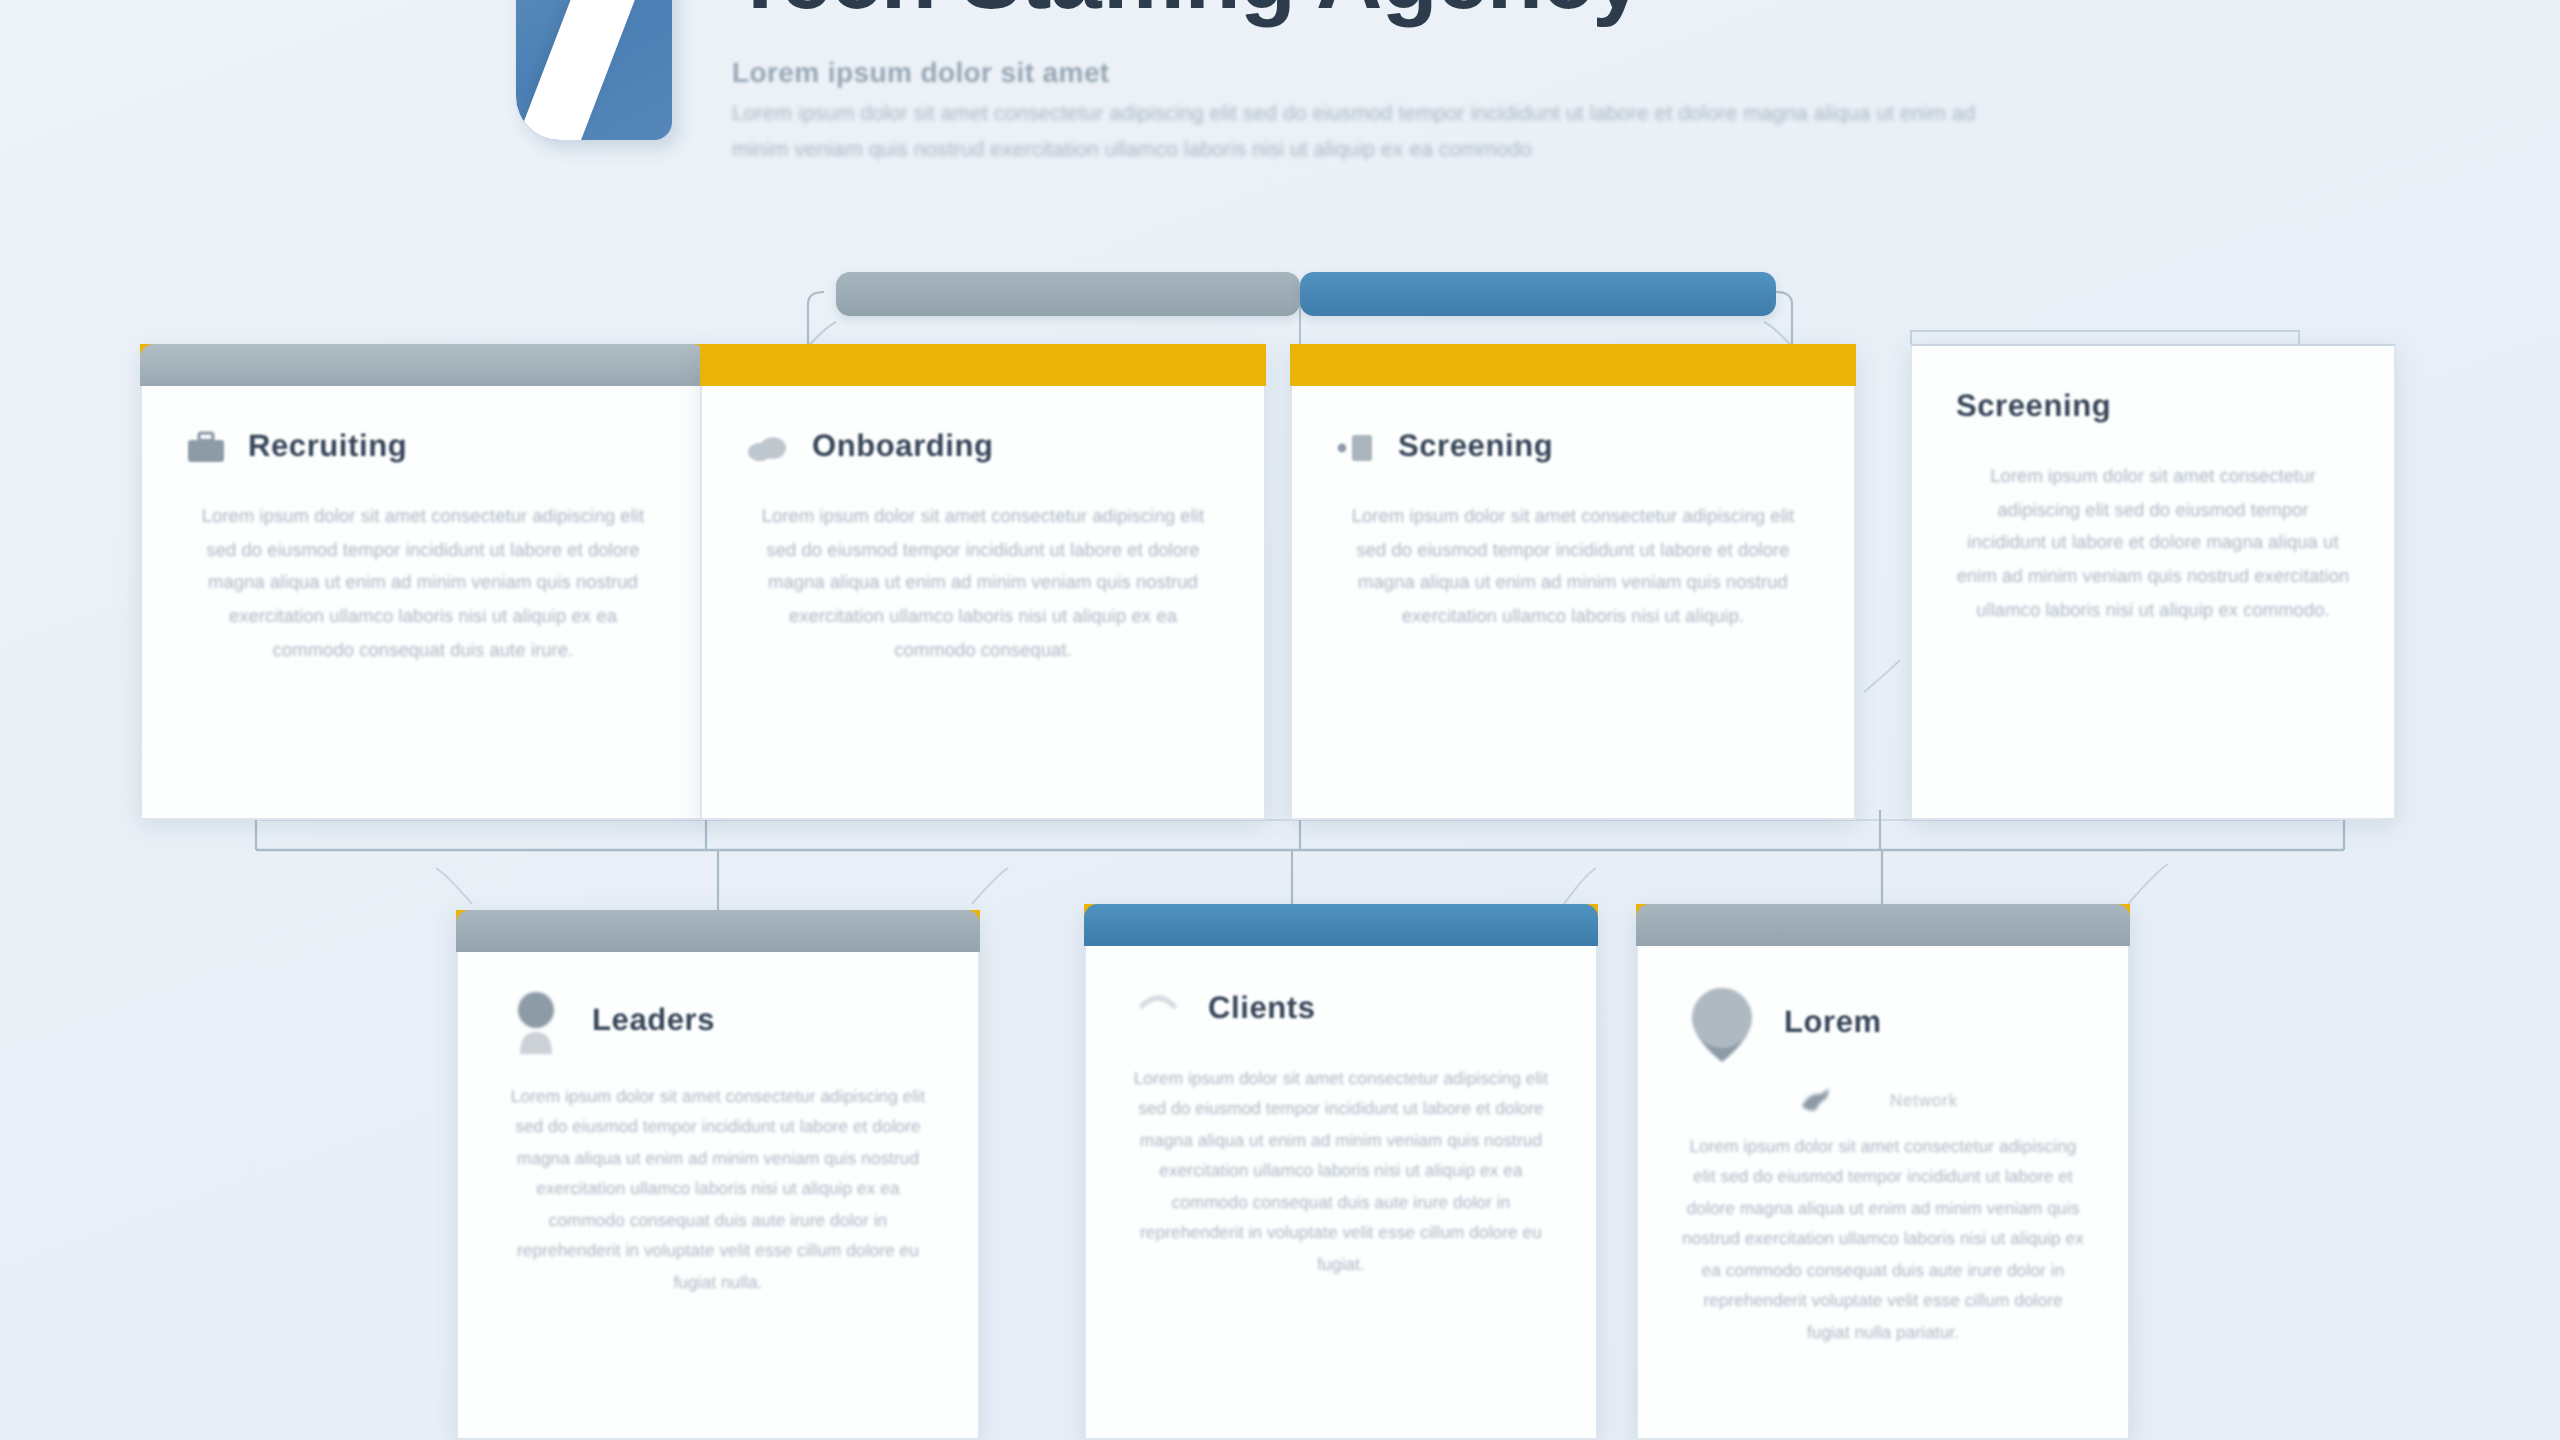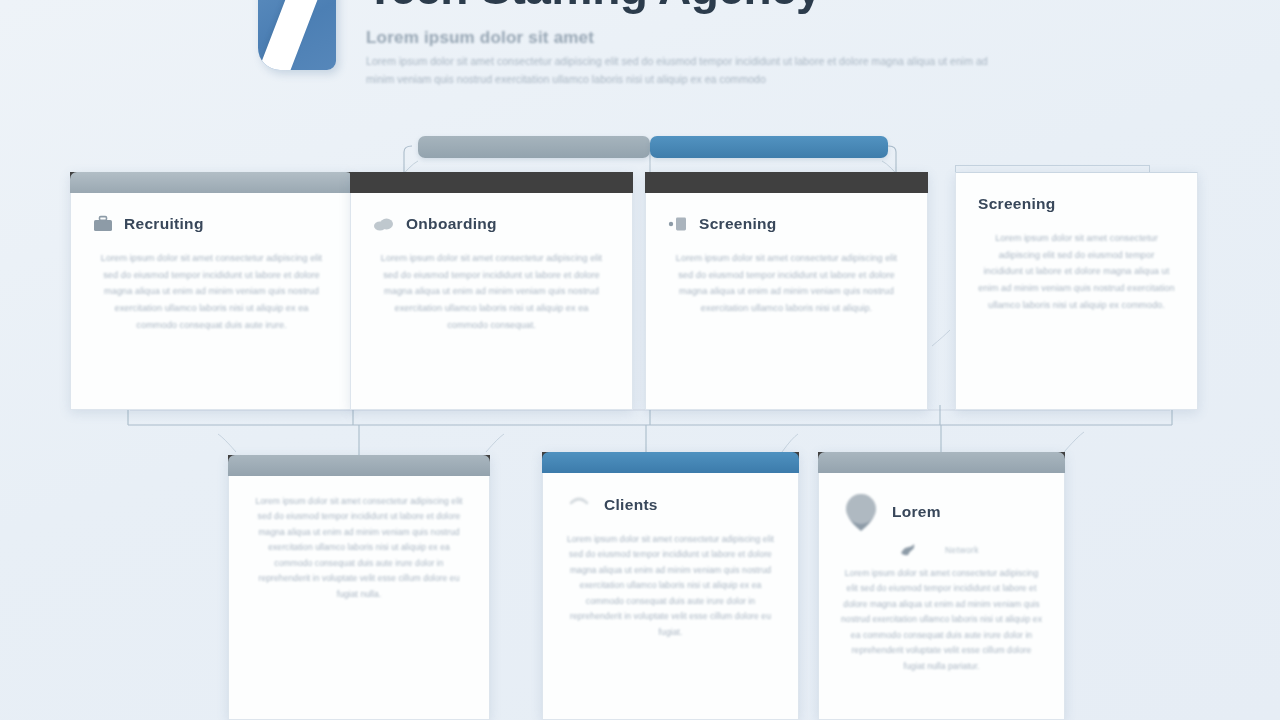--- a/index.html
+++ b/index.html
@@ -60,21 +60,21 @@
     font-size: 46px;
     font-weight: 700;
     color: #2c3c4c;
     letter-spacing: -0.5px;
     line-height: 1.05;
     white-space: nowrap;
   }
 
   #subtitle {
     margin-top: 16px;
-    font-size: 17px;
+    font-size: 14px;
     font-weight: 700;
     color: #97a6b4;
     filter: blur(0.9px);
     letter-spacing: 0.2px;
   }
 
   #subtitle-body {
     margin-top: 5px;
     font-size: 10.5px;
     line-height: 1.65;
@@ -99,21 +99,21 @@
     height: 22px;
     border-radius: 7px;
     box-shadow: 0 2px 5px rgba(90,120,150,0.18);
   }
   #tab-bar-left  { left: 418px; top: 136px; width: 232px; background: linear-gradient(180deg,#a6b4bd 0%, #93a3ae 100%); }
   #tab-bar-right { left: 650px; top: 136px; width: 238px; background: linear-gradient(180deg,#5293c1 0%, #3f7dab 100%); }
 
   
   .card {
     position: absolute;
-    background: #404040;
+    background: #eab308;
     box-shadow: 0 3px 11px rgba(90,120,155,0.16);
   }
   .card-head {
     height: 21px;
     border-radius: 7px 7px 0 0;
   }
   .head-grey  { background: linear-gradient(180deg,#b2bec6 0%, #9aa8b2 100%); }
   .head-grey2 { background: linear-gradient(180deg,#a9b6bf 0%, #94a3ae 100%); }
   .head-blue  { background: linear-gradient(180deg,#4f92c0 0%, #3c7bab 100%); }
   .head-none  { background: transparent; }
@@ -303,20 +303,29 @@
     <div class="card-titlerow">
       <span class="card-title">Screening</span>
     </div>
     <div class="card-text">Lorem ipsum dolor sit amet consectetur adipiscing elit sed do eiusmod tempor incididunt ut labore et dolore magna aliqua ut enim ad minim veniam quis nostrud exercitation ullamco laboris nisi ut aliquip ex commodo.</div>
   </div>
 </div>
 
 <div class="card" id="card-leaders">
   <div class="card-head head-grey2"></div>
   <div class="card-body">
+    <div class="card-titlerow">
+      <span class="card-icon big">
+        <svg width="34" height="34" viewBox="0 0 34 34" fill="currentColor">
+          <circle cx="17" cy="11" r="9"></circle>
+          <path d="M9 33 q0 -11 8 -11 q8 0 8 11 z" opacity="0.45"></path>
+        </svg>
+      </span>
+      <span class="card-title">Leaders</span>
+    </div>
     <div class="card-text">Lorem ipsum dolor sit amet consectetur adipiscing elit sed do eiusmod tempor incididunt ut labore et dolore magna aliqua ut enim ad minim veniam quis nostrud exercitation ullamco laboris nisi ut aliquip ex ea commodo consequat duis aute irure dolor in reprehenderit in voluptate velit esse cillum dolore eu fugiat nulla.</div>
   </div>
 </div>
 
 <div class="card" id="card-clients">
   <div class="card-head head-blue"></div>
   <div class="card-body">
     <div class="card-titlerow">
       <span class="card-icon big">
         <svg width="28" height="28" viewBox="0 0 28 28" fill="none" stroke="currentColor" stroke-width="2.6" opacity="0.35">

